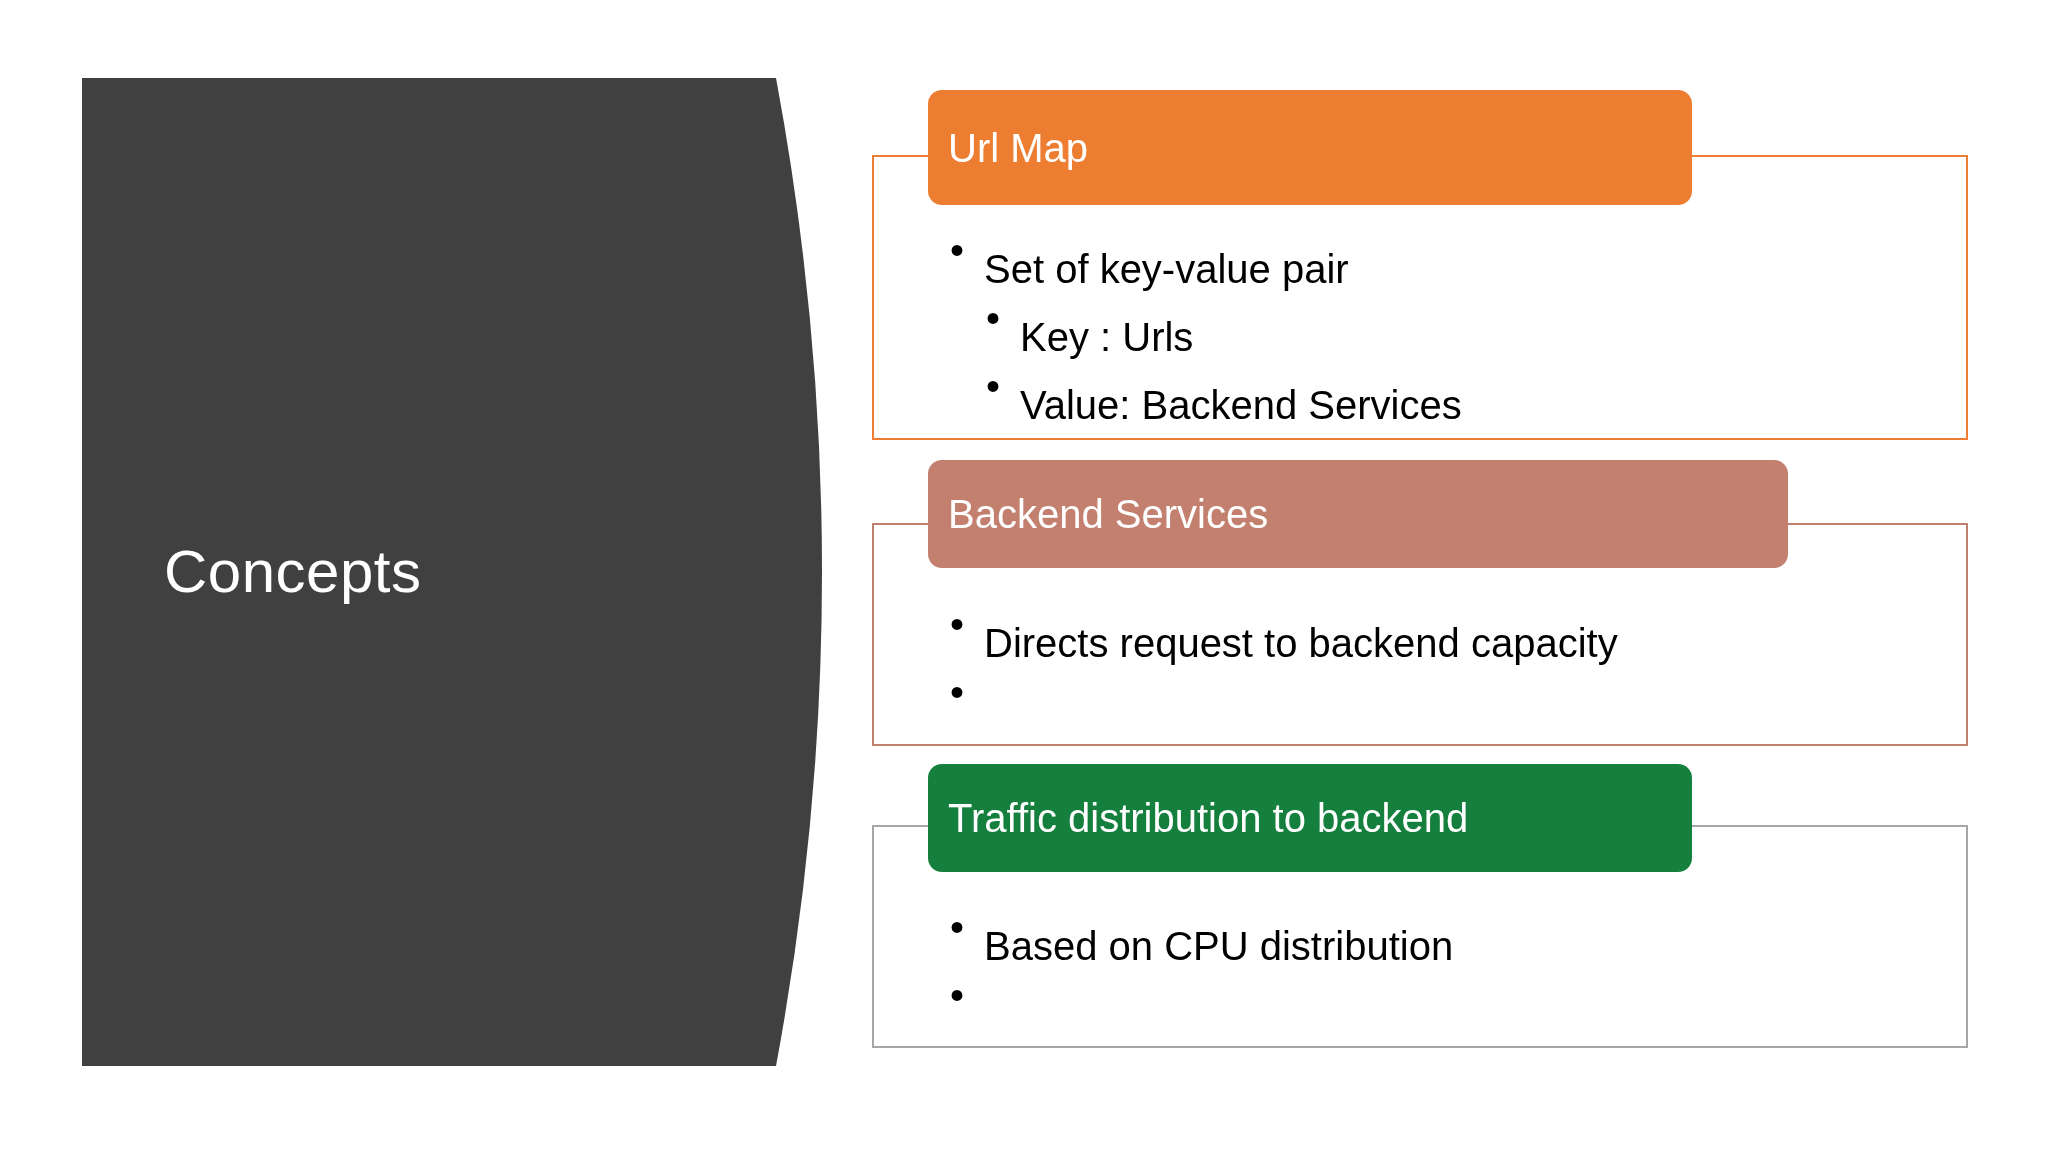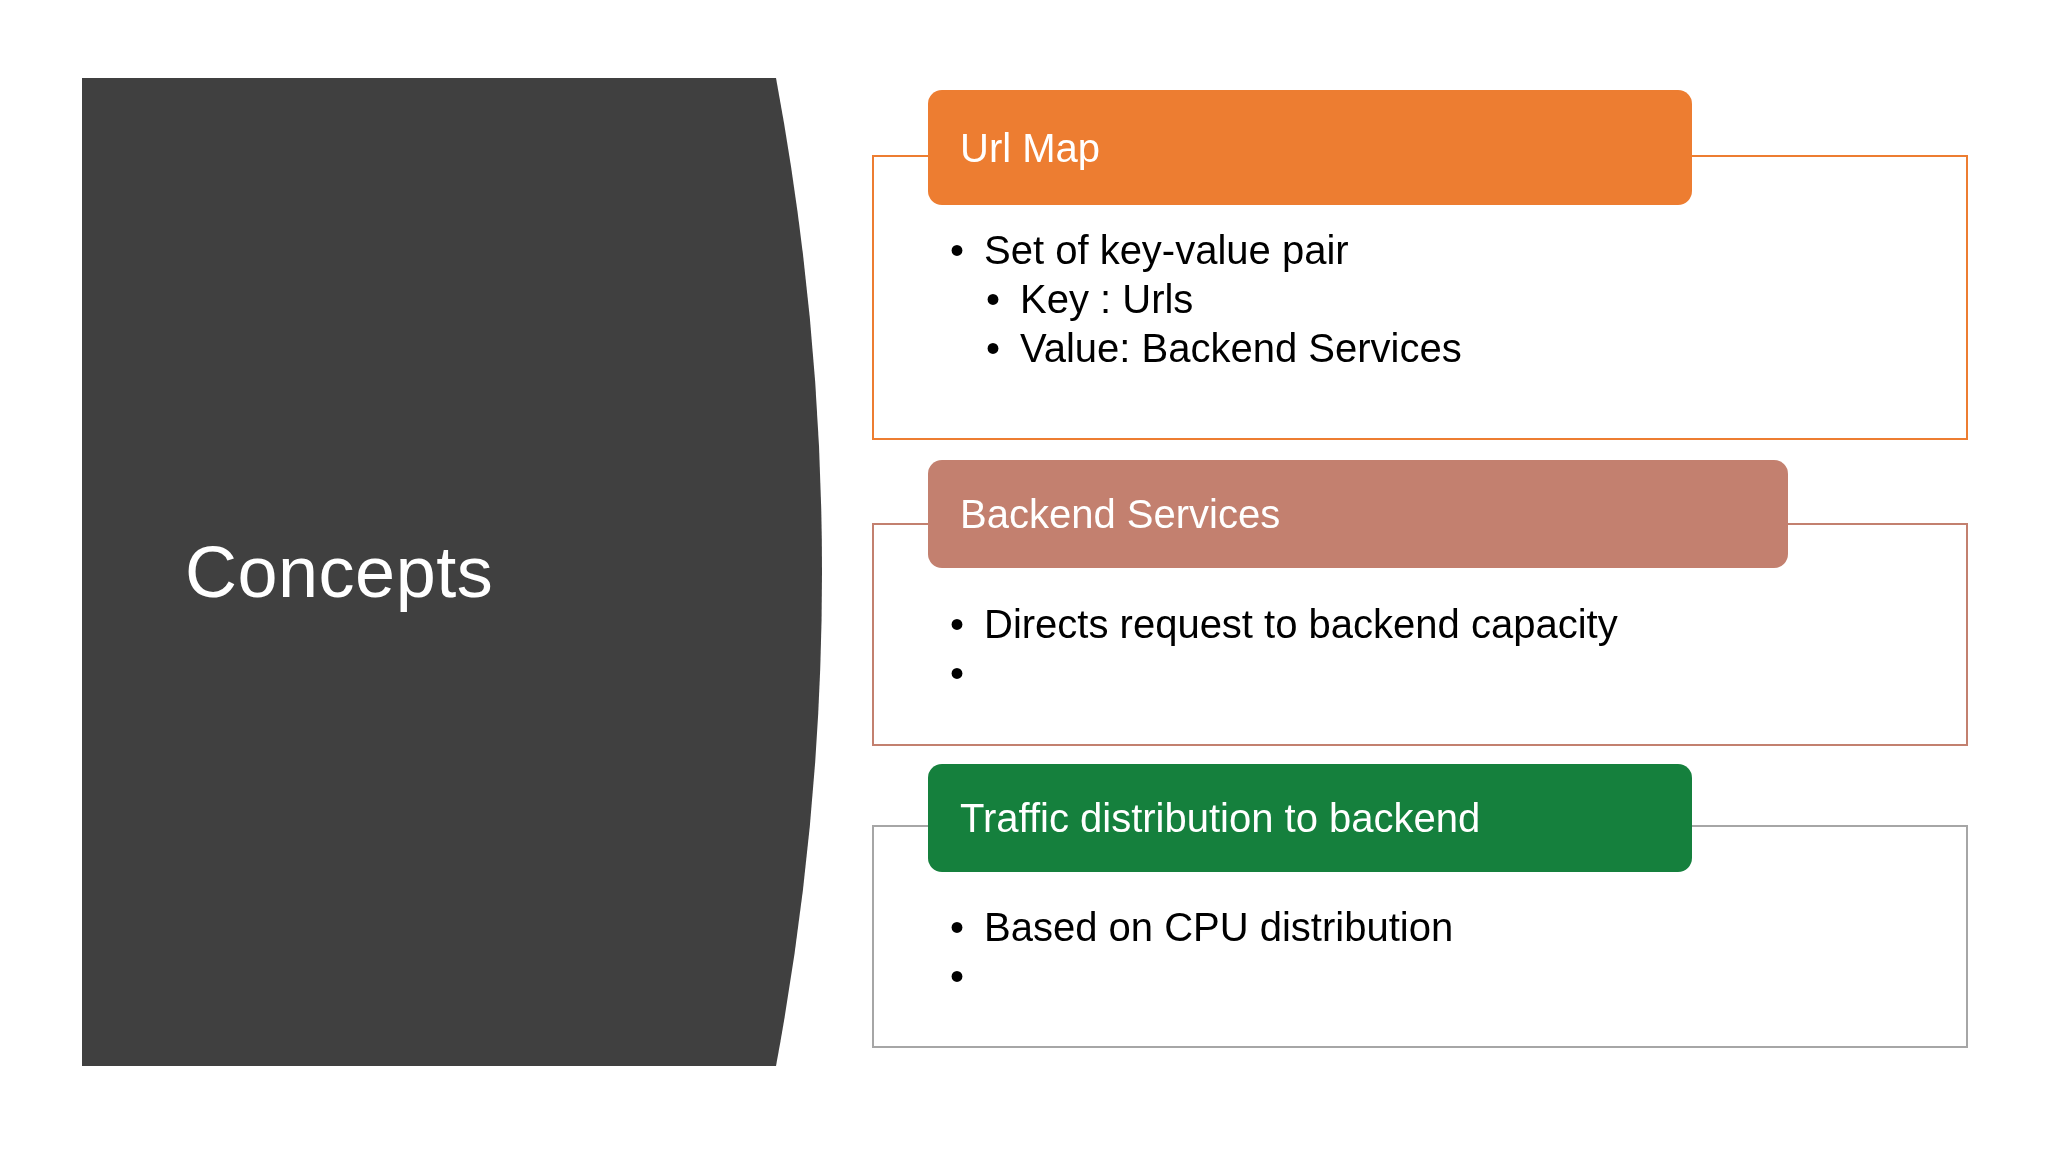--- a/index.html
+++ b/index.html
@@ -32,24 +32,24 @@
   }
   #title-text {
     position: absolute;
     left: 0;
     top: 0;
     width: 640px;
     height: 988px;
     display: flex;
     align-items: center;
     justify-content: flex-start;
-    padding-left: 103px;
+    padding-left: 82px;
     box-sizing: border-box;
     color: #FFFFFF;
-    font-size: 72px;
+    font-size: 60px;
     font-weight: 400;
     letter-spacing: 0.5px;
     line-height: 1;
   }
 
   
   #sections {
     position: absolute;
     left: 0;
     top: 0;
@@ -65,21 +65,21 @@
     background: transparent;
     border-width: 2px;
     border-style: solid;
   }
   .section-header {
     position: absolute;
     box-sizing: border-box;
     border-radius: 14px;
     display: flex;
     align-items: center;
-    padding-left: 32px;
+    padding-left: 20px;
     color: #FFFFFF;
     font-size: 40px;
     font-weight: 400;
     line-height: 1;
     white-space: nowrap;
   }
   .section-body {
     position: absolute;
     box-sizing: border-box;
     color: #000000;
@@ -99,20 +99,21 @@
   }
   .bullet-glyph {
     width: 34px;
     flex: 0 0 34px;
     text-align: left;
     font-size: 40px;
     line-height: 1.22;
   }
   .bullet-text {
     flex: 0 1 auto;
+    margin-top: 19px;
   }
 
   
   #section-urlmap .section-frame {
     left: 872px; top: 155px; width: 1096px; height: 285px;
     border-color: #ED7D31;
   }
   #section-urlmap .section-header {
     left: 928px; top: 90px; width: 764px; height: 115px;
     background: #ED7D31;

